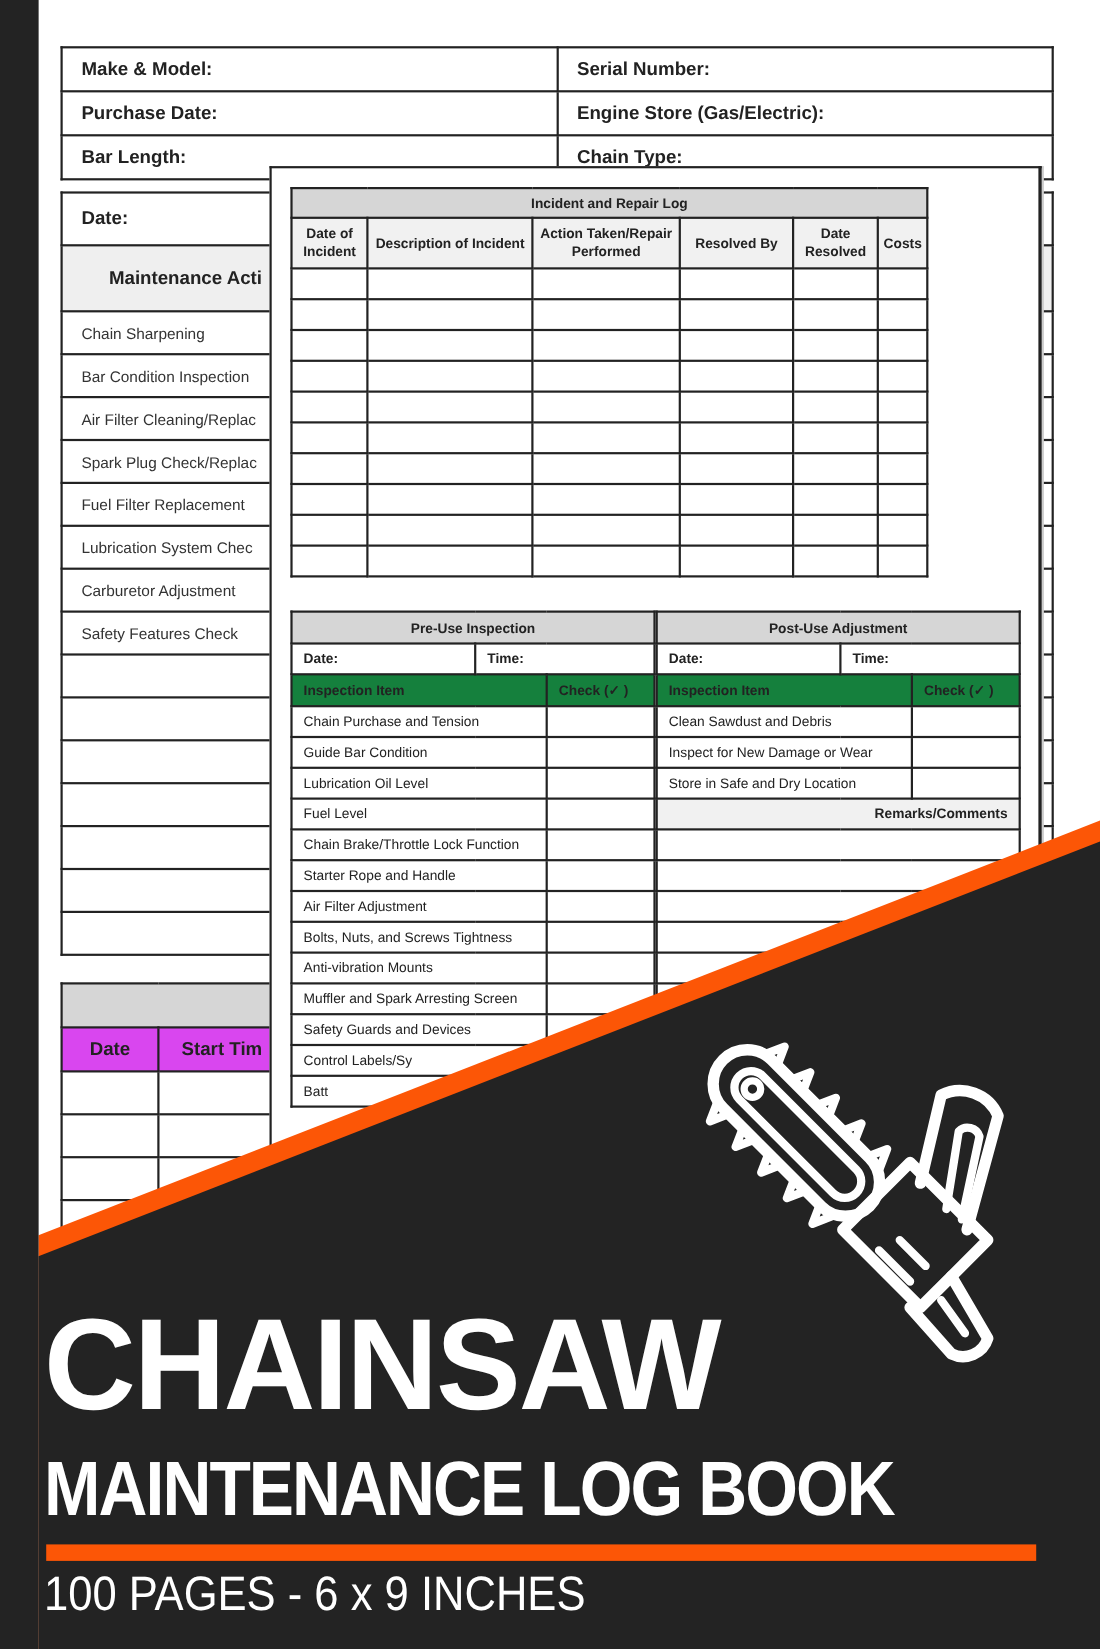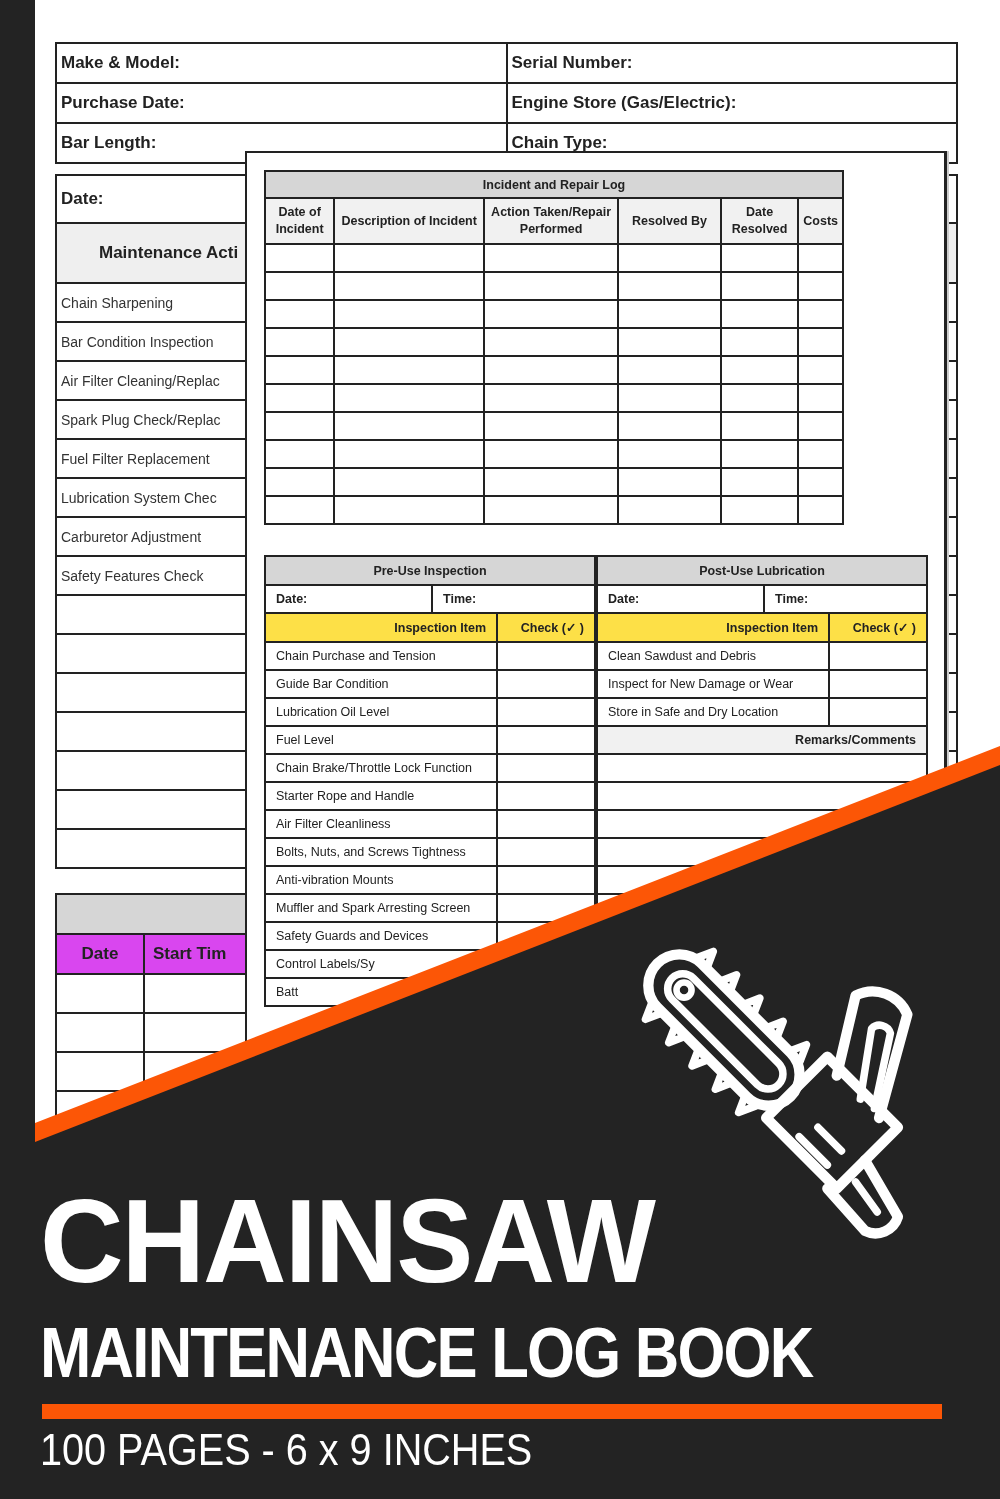--- a/index.html
+++ b/index.html
@@ -1,20 +1,20 @@
 <!DOCTYPE html>
 <html><head>
 <meta charset="utf-8">
 <style>
   html, body { margin:0; padding:0; }
   body { width:1000px; height:1499px; position:relative; overflow:hidden; background:#ffffff; font-family:"Liberation Sans", sans-serif; }
   .spine { position:absolute; left:0; top:0; width:35px; height:1499px; background:#232323; }
   .back-page { position:absolute; left:35px; top:0; width:965px; height:1499px; background:#fff; }
   .bp-table { position:absolute; border-collapse:collapse; }
-  .bp-table td { border:2px solid #222; font-weight:bold; color:#222; font-size:17px; padding:0 0 0 4px; height:38px; }
+  .bp-table td { border:2px solid #222; font-weight:bold; color:#222; font-size:17px; padding:0 0 0 17px; height:38px; }
   .back-info { left:55px; top:42px; width:903px; }
   .back-info td { width:50%; }
   .back-log { left:55px; top:174px; width:903px; }
   .back-log td.date-cell { height:46px; }
   .back-log td.head { background:#efefef; height:58px; text-align:left; padding-left:42px; }
   .back-log td.item { font-weight:normal; font-size:14px; height:37px; color:#333; }
   .back-log td.blank { height:37px; }
   .back-hours { left:55px; top:893px; width:903px; }
   .back-hours td.band { background:#d6d6d6; height:38px; }
   .back-hours td.hd { background:#d946ef; height:38px; text-align:center; padding:0; }
@@ -25,21 +25,21 @@
   .fp-table td { border:2px solid #222; padding:0 10px; }
   .incident { left:17px; top:17px; width:580px; }
   .incident td.title { background:#d6d6d6; text-align:center; font-weight:bold; height:25px; }
   .incident td.col { background:#f1f1f1; text-align:center; font-weight:bold; height:44px; line-height:1.35; padding:0 4px; }
   .incident td.cell { height:26px; }
   .insp { top:402px; width:332px; }
   .insp.pre { left:17px; }
   .insp.post { left:349px; }
   .insp td.title { background:#d6d6d6; text-align:center; font-weight:bold; height:27px; }
   .insp td.dt { font-weight:bold; height:26px; }
-  .insp td.hd { background:#fde047; text-align:right; font-weight:bold; height:27px; }
+  .insp td.hd { background:#15803d; text-align:left; font-weight:bold; height:27px; }
   .insp td.it { height:26px; }
   .insp td.ck { width:76px; }
   .insp td.rem { background:#f1f1f1; text-align:right; font-weight:bold; height:26px; }
 
   .cover-band { position:absolute; left:0; top:0; width:1000px; height:1499px; pointer-events:none; }
   .title-main { position:absolute; left:40px; top:1182px; font-size:118px; font-weight:bold; color:#fff; letter-spacing:-2px; line-height:1; transform:scaleX(0.98); transform-origin:left; }
   .title-sub { position:absolute; left:40px; top:1318px; font-size:70px; font-weight:bold; color:#fff; letter-spacing:-2px; line-height:1; transform:scaleX(0.88); transform-origin:left; white-space:nowrap; }
   .orange-bar { position:absolute; left:42px; top:1404px; width:900px; height:15px; background:#fc5606; }
   .title-spec { position:absolute; left:40px; top:1428px; font-size:44px; color:#fff; line-height:1; transform:scaleX(0.9); transform-origin:left; white-space:nowrap; }
   .chainsaw-icon { position:absolute; left:625px; top:925px; width:320px; height:320px; }
@@ -124,21 +124,21 @@
 </tbody>
   </table>
 
 <table class="bp-table back-hours">
   <tbody>
       <tr>
         <td class="band" colspan="3"></td>
       </tr>
   <tr>
     <td class="hd" style="width:86px">Date</td>
-    <td class="hd" style="width:100px;text-align:left;padding-left:8px">Start Tim</td>
+    <td class="hd" style="width:100px;text-align:left;padding-left:20px">Start Tim</td>
     <td class="hd"></td>
   </tr>
   <tr>
         <td class="e"></td>
         <td class="e"></td>
         <td class="e"></td>
       </tr>
   <tr>
         <td class="e"></td>
         <td class="e"></td>
@@ -285,21 +285,21 @@
         </tr>
     <tr>
           <td class="it" colspan="2">Chain Brake/Throttle Lock Function</td>
           <td class="ck"></td>
         </tr>
     <tr>
           <td class="it" colspan="2">Starter Rope and Handle</td>
           <td class="ck"></td>
         </tr>
     <tr>
-          <td class="it" colspan="2">Air Filter Cleanliness</td>
+          <td class="it" colspan="2">Air Filter Adjustment</td>
           <td class="ck"></td>
         </tr>
     <tr>
           <td class="it" colspan="2">Bolts, Nuts, and Screws Tightness</td>
           <td class="ck"></td>
         </tr>
     <tr>
           <td class="it" colspan="2">Anti-vibration Mounts</td>
           <td class="ck"></td>
         </tr>
@@ -318,21 +318,21 @@
     <tr>
           <td class="it" colspan="2">Batt</td>
           <td class="ck"></td>
         </tr>
   </tbody>
     </table>
 
   <table class="fp-table insp post">
     <tbody>
         <tr>
-          <td class="title" colspan="3">Post-Use Lubrication</td>
+          <td class="title" colspan="3">Post-Use Adjustment</td>
         </tr>
     <tr>
       <td class="dt" style="width:145px">Date:</td>
       <td class="dt" colspan="2">Time:</td>
     </tr>
     <tr>
       <td class="hd" colspan="2">Inspection Item</td>
       <td class="hd ck">Check (✓ )</td>
     </tr>
     <tr>

